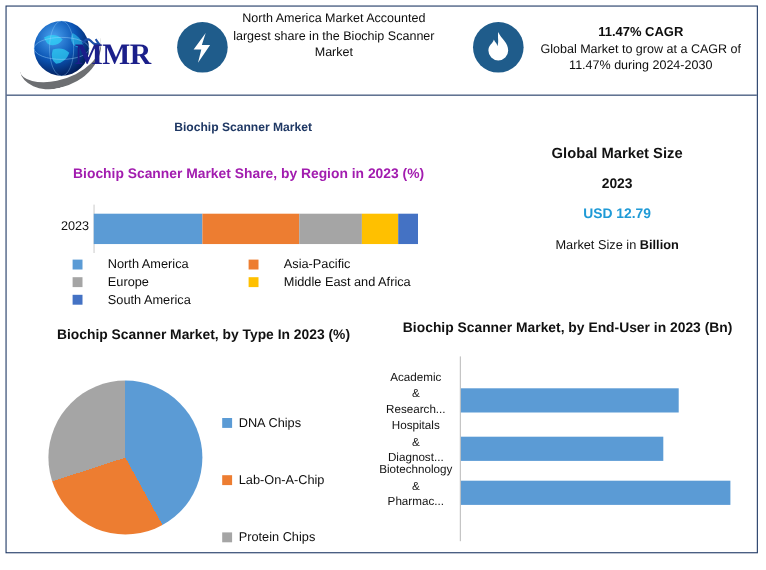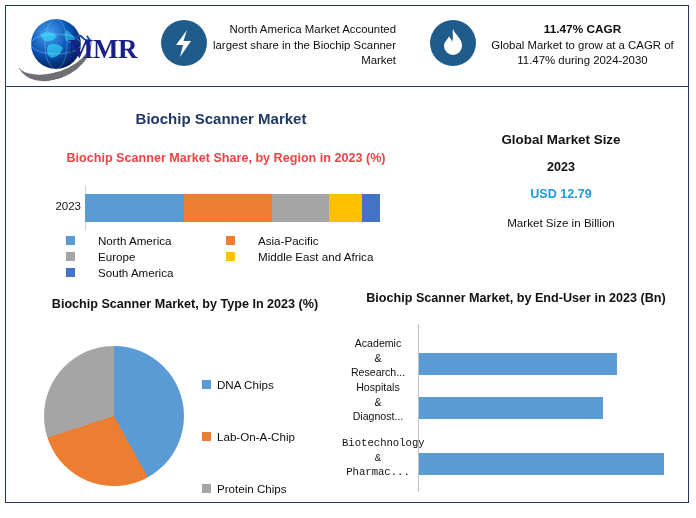--- a/index.html
+++ b/index.html
@@ -27,31 +27,31 @@
             transform:rotate(8deg);}
 
   .badge{position:absolute;top:14px;width:46px;height:46px;border-radius:50%;
          background:#1F5C8B;}
   .badge svg{position:absolute;left:0;top:0;}
   .badge-bolt{left:155px;}
   .badge-flame{left:424px;}
 
   .hdr-text{position:absolute;font-size:11.4px;color:#0d0d0d;line-height:15.5px;
             text-align:center;}
-  .hdr-text-1{left:205px;top:16px;width:185px;text-align:right;}
+  .hdr-text-1{left:205px;top:4px;width:185px;}
   .hdr-text-2{left:474px;top:16px;width:205px;}
   .hdr-text-2 .cagr{font-weight:bold;font-size:11.8px;display:block;}
 
   
   .main-title{position:absolute;left:0;top:104px;width:430px;text-align:center;
-              font-size:15px;font-weight:bold;color:#1F3864;}
+              font-size:11px;font-weight:bold;color:#1F3864;}
 
   
   .region-title{position:absolute;left:40px;top:144px;width:360px;text-align:center;
-                font-size:12.6px;font-weight:bold;color:#ef4444;line-height:17px;}
+                font-size:12.6px;font-weight:bold;color:#a21caf;line-height:17px;}
   .region-chartarea{position:absolute;left:55px;top:180px;width:330px;height:48px;}
   .region-axis{position:absolute;left:24px;top:0;width:1px;height:44px;background:#d0d0d0;}
   .region-catlabel{position:absolute;left:-28px;top:14px;width:48px;text-align:right;
                    font-size:11.5px;color:#111;}
   .stackbar{position:absolute;left:24px;top:8px;height:28px;width:295px;
             display:flex;overflow:hidden;}
   .stackbar span{display:block;height:100%;}
 
   .region-legend{position:absolute;left:60px;top:226px;width:330px;
                  display:grid;grid-template-columns:160px 170px;
@@ -60,21 +60,21 @@
   .lg i{width:9px;height:9px;display:inline-block;flex:0 0 auto;}
 
   
   .gms{position:absolute;left:430px;top:126px;width:250px;text-align:center;}
   .gms-title{font-size:13.4px;font-weight:bold;color:#111;}
   .gms-row{display:flex;justify-content:space-around;margin-top:13px;}
   .gms-col{width:110px;}
   .gms-year{font-size:12.6px;font-weight:bold;color:#111;}
   .gms-val{font-size:12.6px;font-weight:bold;color:#1f9ad6;margin-top:13px;}
   .gms-foot{margin-top:15px;font-size:11.6px;color:#111;}
-  .gms-foot b{font-weight:normal;}
+  .gms-foot b{font-weight:bold;}
 
   
   .type-title{position:absolute;left:24px;top:290px;width:310px;text-align:center;
               font-size:12.6px;font-weight:bold;color:#111;line-height:17px;}
   .pie-wrap{position:absolute;left:38px;top:340px;width:140px;height:140px;}
   .pie{width:140px;height:140px;border-radius:50%;}
   .pie-legend{position:absolute;left:196px;top:352px;width:150px;}
   .pl{display:flex;align-items:center;gap:6px;font-size:11.6px;color:#0d0d0d;
       height:52px;}
   .pl i{width:9px;height:9px;display:inline-block;flex:0 0 auto;}
@@ -210,19 +210,19 @@
   <div class="eu-chart" id="eu-chart">
     <div class="eu-axis"></div>
   <div class="eu-row" style="top: 12px;">
         <div class="eu-label">Academic<br>&amp;<br>Research...</div>
         <div class="eu-bar" style="width: 198.45px; background: rgb(91, 155, 213);"></div>
       </div>
       <div class="eu-row" style="top: 56px;">
         <div class="eu-label">Hospitals<br>&amp;<br>Diagnost...</div>
         <div class="eu-bar" style="width: 183.75px; background: rgb(91, 155, 213);"></div>
       </div>
-      <div class="eu-row" style="top: 112px; font-family: Liberation Mono, monospace;">
+      <div class="eu-row" style="top: 96px;">
         <div class="eu-label">Biotechnology<br>&amp;<br>Pharmac...</div>
         <div class="eu-bar" style="width: 245px; background: rgb(91, 155, 213);"></div>
       </div>
     </div>
 
 </div>
 
 </body></html>

